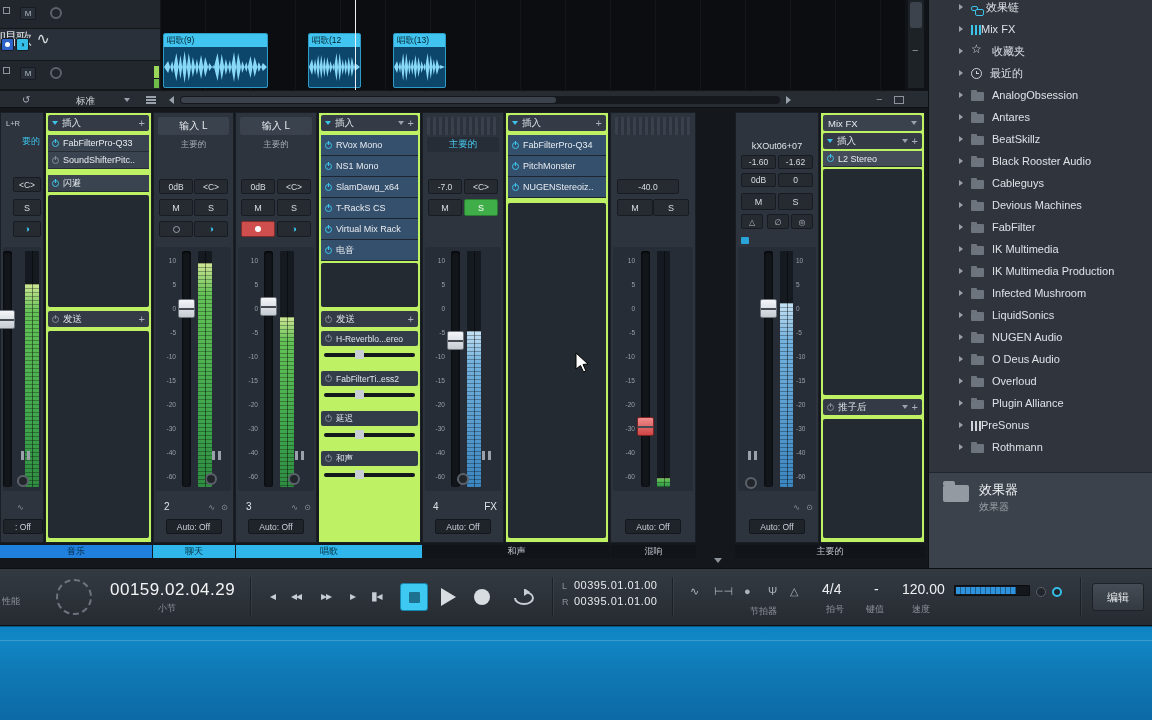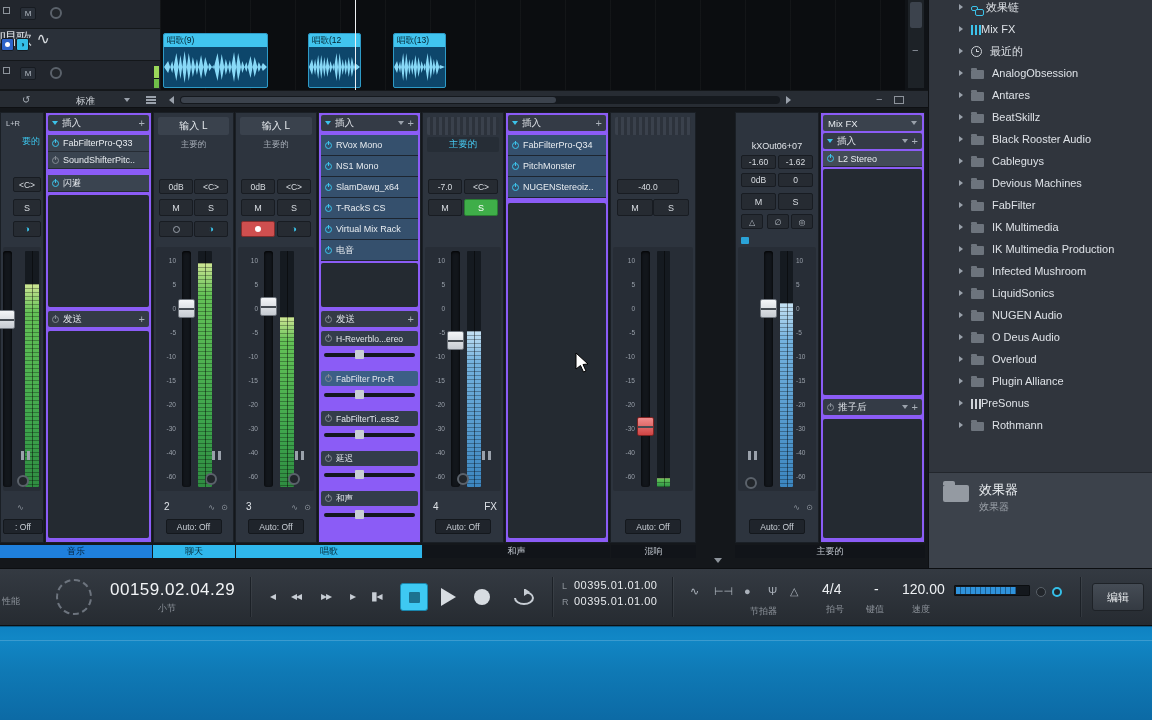--- a/index.html
+++ b/index.html
@@ -29,21 +29,21 @@
 .tri-l{width:0;height:0;border-top:4px solid transparent;border-bottom:4px solid transparent;border-right:5px solid #9aa1ab}
 .tri-r{width:0;height:0;border-top:4px solid transparent;border-bottom:4px solid transparent;border-left:5px solid #9aa1ab}
 .bars3{width:10px;height:8px;border-top:2px solid #9aa1ab;border-bottom:2px solid #9aa1ab;background:linear-gradient(transparent 0 1px,#9aa1ab 1px 3px,transparent 3px)}
 .hscroll{position:absolute;left:180px;top:5px;width:600px;height:8px;background:#15191e;border-radius:4px}
 .hthumb{position:absolute;left:1px;top:1px;width:375px;height:6px;background:#3c434d;border-radius:3px}
 .greenled{position:absolute;left:154px;top:66px;width:5px;height:22px;background:linear-gradient(#9bd85a 0 55%,#101418 55% 60%,#6fbe49 60%)}
 
 
 .mixer{position:absolute;left:0;top:108px;width:928px;height:460px;background:#14171b}
 .fcol{position:absolute;top:4px;height:431px;background:#2d343e;border:1px solid #1a1f25}
-.icol{position:absolute;top:4px;height:431px;background:#8b5cf6;border:1px solid #1a1f25}
+.icol{position:absolute;top:4px;height:431px;background:#bef264;border:1px solid #1a1f25}
 .hdr{background:#3a424d;display:flex;align-items:center;justify-content:center;font-size:10px;color:#e6eaee;border-radius:2px}
 .sub{font-size:8.5px;color:#a7aeb8;display:flex;align-items:center;justify-content:center}
 .sub.cy{color:#46c8f0;font-size:9.5px;background:#262d36;border-radius:2px}
 .stripes{background:repeating-linear-gradient(90deg,#3a414c 0 3px,#2c323b 3px 6px);border-radius:2px}
 .bx{background:#262b32;border:1px solid #181c22;border-radius:2px;display:flex;align-items:center;justify-content:center;font-size:8.5px;color:#d9dde2}
 .bx.son{background:#3fae49;border-color:#2a7c33;color:#fff}
 .bx.armed{background:#cf4f4f;border-color:#812d2d}
 .recdot{width:7px;height:7px;border-radius:50%;border:1.5px solid #9aa1ab}
 .recdot.w{border:none;background:#fff;width:6px;height:6px}
 .ic-pan::before{content:"◑";color:#3cc3ea;font-size:9px}
@@ -383,29 +383,20 @@
           <div class="send">
             <div class="send-lbl">
               <span class="pwr dim"></span>
               <span>H-Reverblo...ereo</span>
             </div>
             <div class="sldr">
               <span class="sthumb"></span>
             </div>
           </div>
 
-          <div class="send active">
-            <div class="send-lbl">
-              <span class="pwr dim"></span>
-              <span>FabFilter Pro-R</span>
-            </div>
-            <div class="sldr">
-              <span class="sthumb"></span>
-            </div>
-          </div>
 
           <div class="send">
             <div class="send-lbl">
               <span class="pwr dim"></span>
               <span>FabFilterTi..ess2</span>
             </div>
             <div class="sldr">
               <span class="sthumb"></span>
             </div>
           </div>
@@ -595,20 +586,25 @@
           <span class="s-icon chain"></span>
           <span>效果链</span>
         </div>
 
         <div class="srow">
           <span class="schev"></span>
           <span class="s-icon grid"></span>
           <span>Mix FX</span>
         </div>
 
+        <div class="srow">
+          <span class="schev"></span>
+          <span class="s-icon star"></span>
+          <span>收藏夹</span>
+        </div>
 
         <div class="srow">
           <span class="schev"></span>
           <span class="s-icon clock"></span>
           <span>最近的</span>
         </div>
 
         <div class="srow">
           <span class="schev"></span>
           <span class="s-icon folder"></span>

